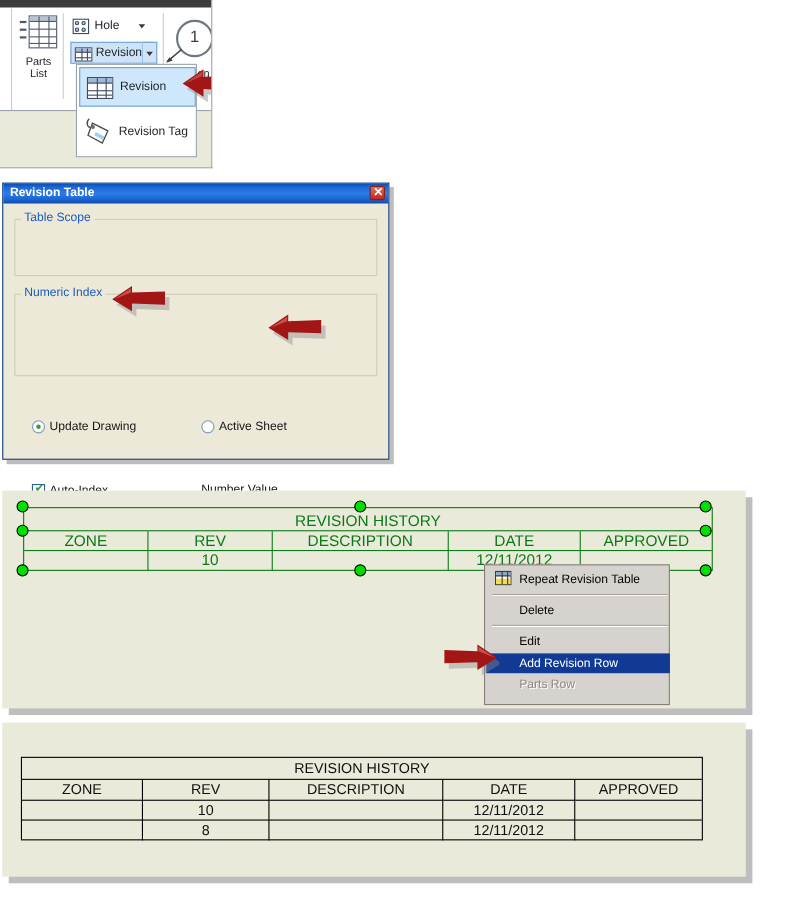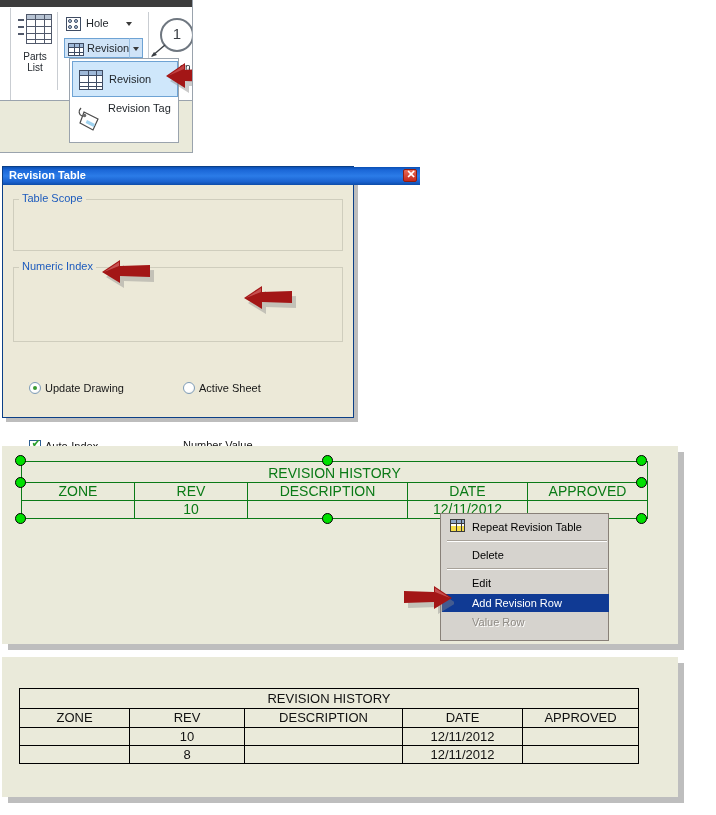--- a/index.html
+++ b/index.html
@@ -76,21 +76,21 @@
   .big-tbl-icon{position:absolute;left:6px;top:8px;width:24px;height:20px;border:1px solid #3f4c63;background:#fff;box-sizing:border-box;}
   .big-tbl-icon .th{position:absolute;left:0;top:0;right:0;height:5px;background:#9fb9d8;border-bottom:1px solid #3f4c63;box-sizing:border-box;}
   .big-tbl-icon .cv{position:absolute;top:0;bottom:0;width:1px;background:#3f4c63;}
   .big-tbl-icon .ch{position:absolute;left:0;right:0;height:1px;background:#3f4c63;}
   #revtag-icon{position:absolute;left:4px;top:6px;width:30px;height:28px;}
 
   
   #dialog-shadow{left:6px;top:170px;width:352px;height:252px;background:rgba(90,90,90,.40);filter:blur(0px);}
   #dialog{left:2px;top:166px;width:352px;height:252px;
     background:#ece9d8;border:1px solid #0b3f87;box-sizing:border-box;}
-  #dialog-titlebar{left:0;top:0;width:417px;height:18px;
+  #dialog-titlebar{left:0;top:0;width:350px;height:18px;
     background:linear-gradient(to bottom,#0a4fb4 0%,#1c68d8 18%,#2b7ce8 50%,#1a62cf 82%,#0d4ca8 100%);}
   #dialog-title{position:absolute;left:6px;top:2px;font-size:11px;font-weight:bold;color:#ffffff;}
   #dialog-close{position:absolute;right:3px;top:2px;width:14px;height:13px;
     background:linear-gradient(to bottom,#e86a55,#c4281c);border:1px solid #8e1c10;border-radius:2px;box-sizing:border-box;}
   #dialog-close span{position:absolute;left:0;top:-2px;width:14px;text-align:center;font-size:11px;font-weight:bold;color:#fff;font-family:"Liberation Sans",sans-serif;}
 
   .grp{position:absolute;border:1px solid #cfcdbd;box-sizing:border-box;}
   .grp-title{position:absolute;font-size:11px;color:#1d5bbd;background:#ece9d8;padding:0 3px;}
 
   .radio{position:absolute;width:12px;height:12px;border:1px solid #7f9db9;border-radius:50%;
@@ -220,21 +220,21 @@
       </div>
       <span class="mi-label">Revision</span>
     </div>
     <div class="abs" id="menu-item-revisiontag">
       <svg id="revtag-icon" viewBox="0 0 30 28">
         <path d="M5 3 C2 6 3 10 6 11" stroke="#4a4a4a" stroke-width="1.3" fill="none"></path>
         <path d="M8 7 L22 14 L17 25 L4 18 Z" fill="#ffffff" stroke="#4a4a4a" stroke-width="1.2"></path>
         <circle cx="8.5" cy="10.5" r="1.8" fill="#6b6b6b"></circle>
         <path d="M11 15 L19 19 L17.6 22 L9.6 18 Z" fill="#9fd2ef"></path>
       </svg>
-      <span class="mi-label" style="top:3px">Revision Tag</span>
+      <span class="mi-label" style="top:15px">Revision Tag</span>
     </div>
   </div>
 
   <svg class="arrow abs" style="left:160px;top:55px;width:62px;height:40px;overflow:visible;z-index:40" viewBox="0 0 62 40">
     <g transform="translate(3,5)">
       <path d="M3 16 L22 3 L22 10 L52 8 L52 22 L22 21 L22 28 Z" fill="#8a8a8a" opacity="0.45" transform="translate(4,5)"></path>
       <path d="M3 16 L22 3 L22 10 L52 8 L52 22 L22 21 L22 28 Z" fill="#a31616"></path>
       <path d="M5 16 L21 5 L21 9 Z" fill="#c94f4f" opacity="0.8"></path>
     </g>
   </svg>
@@ -338,21 +338,21 @@
     <span class="txt" style="left:30px">Delete</span>
   </div>
   <div class="cmsep" style="top:54px"></div>
   <div class="cmi sel" style="top:80px;height:18px">
     <span class="txt" style="left:30px;top:3px">Add Revision Row</span>
   </div>
   <div class="cmi" style="top:57px">
     <span class="txt" style="left:30px">Edit</span>
   </div>
   <div class="cmi dis" style="top:99px;height:18px">
-    <span class="txt" style="left:30px;top:3px">Value Row</span>
+    <span class="txt" style="left:30px;top:3px">Parts Row</span>
   </div>
 </div>
 
 <svg class="arrow" style="left:396px;top:580px;width:58px;height:34px;z-index:40" viewBox="0 0 58 34">
   <path d="M56 18 L38 6 L38 12 L8 11 L8 23 L38 22 L38 29 Z" fill="#8a8a8a" opacity="0.42" transform="translate(4,5)"></path>
   <path d="M56 18 L38 6 L38 12 L8 11 L8 23 L38 22 L38 29 Z" fill="#a31616"></path>
   <path d="M54 18 L39 8 L39 12 Z" fill="#cc5a5a" opacity="0.85"></path>
 </svg>
 
 <div class="abs" id="black-shadow"></div>

